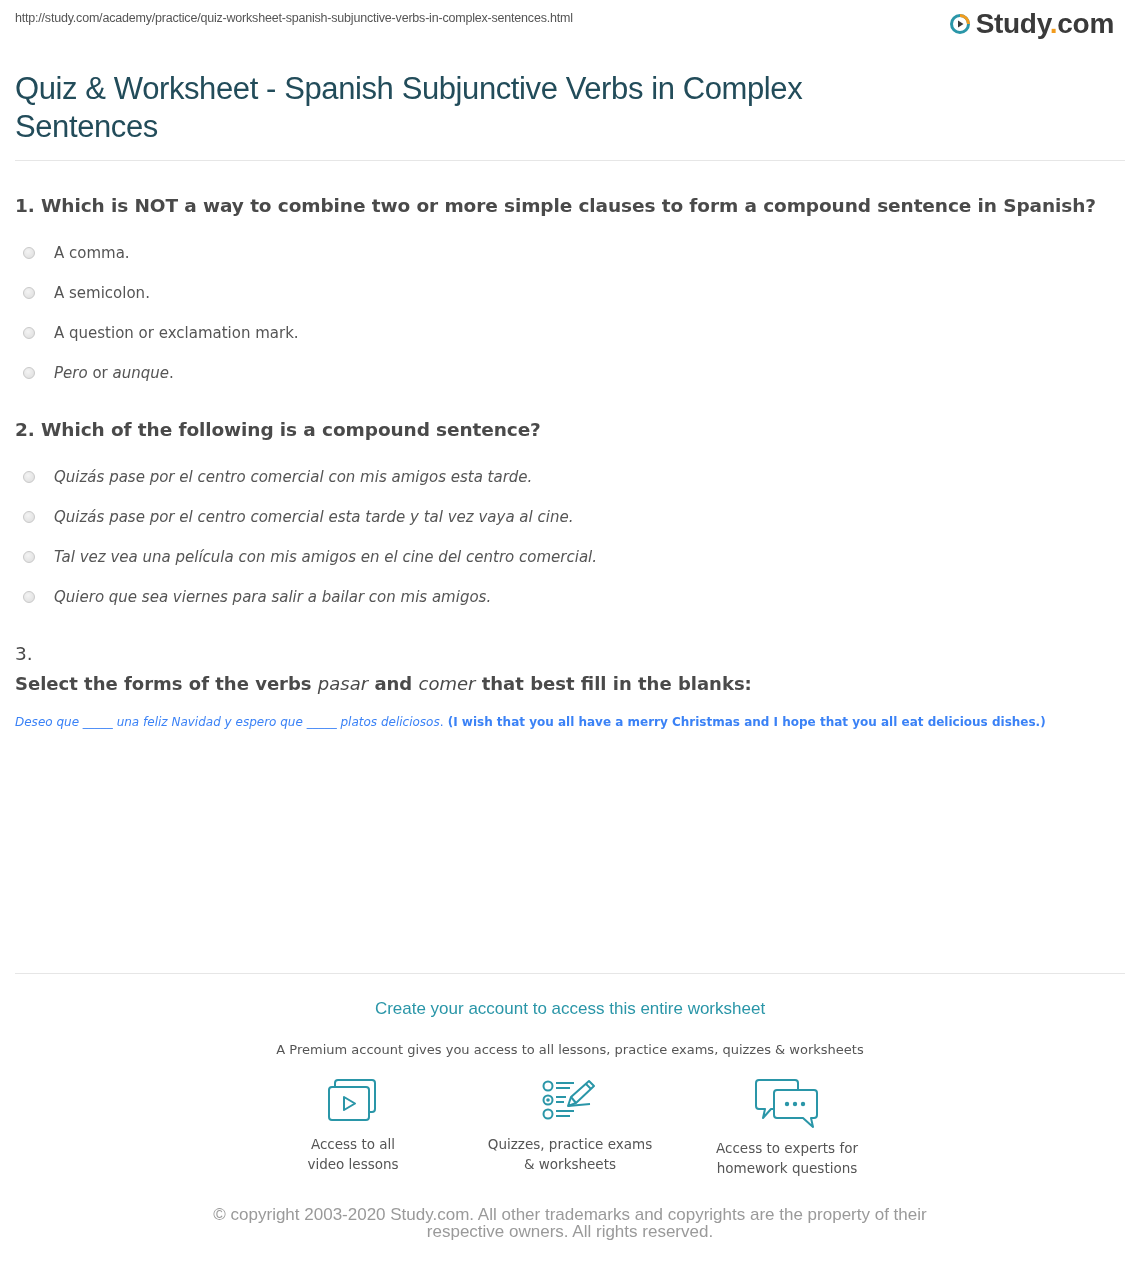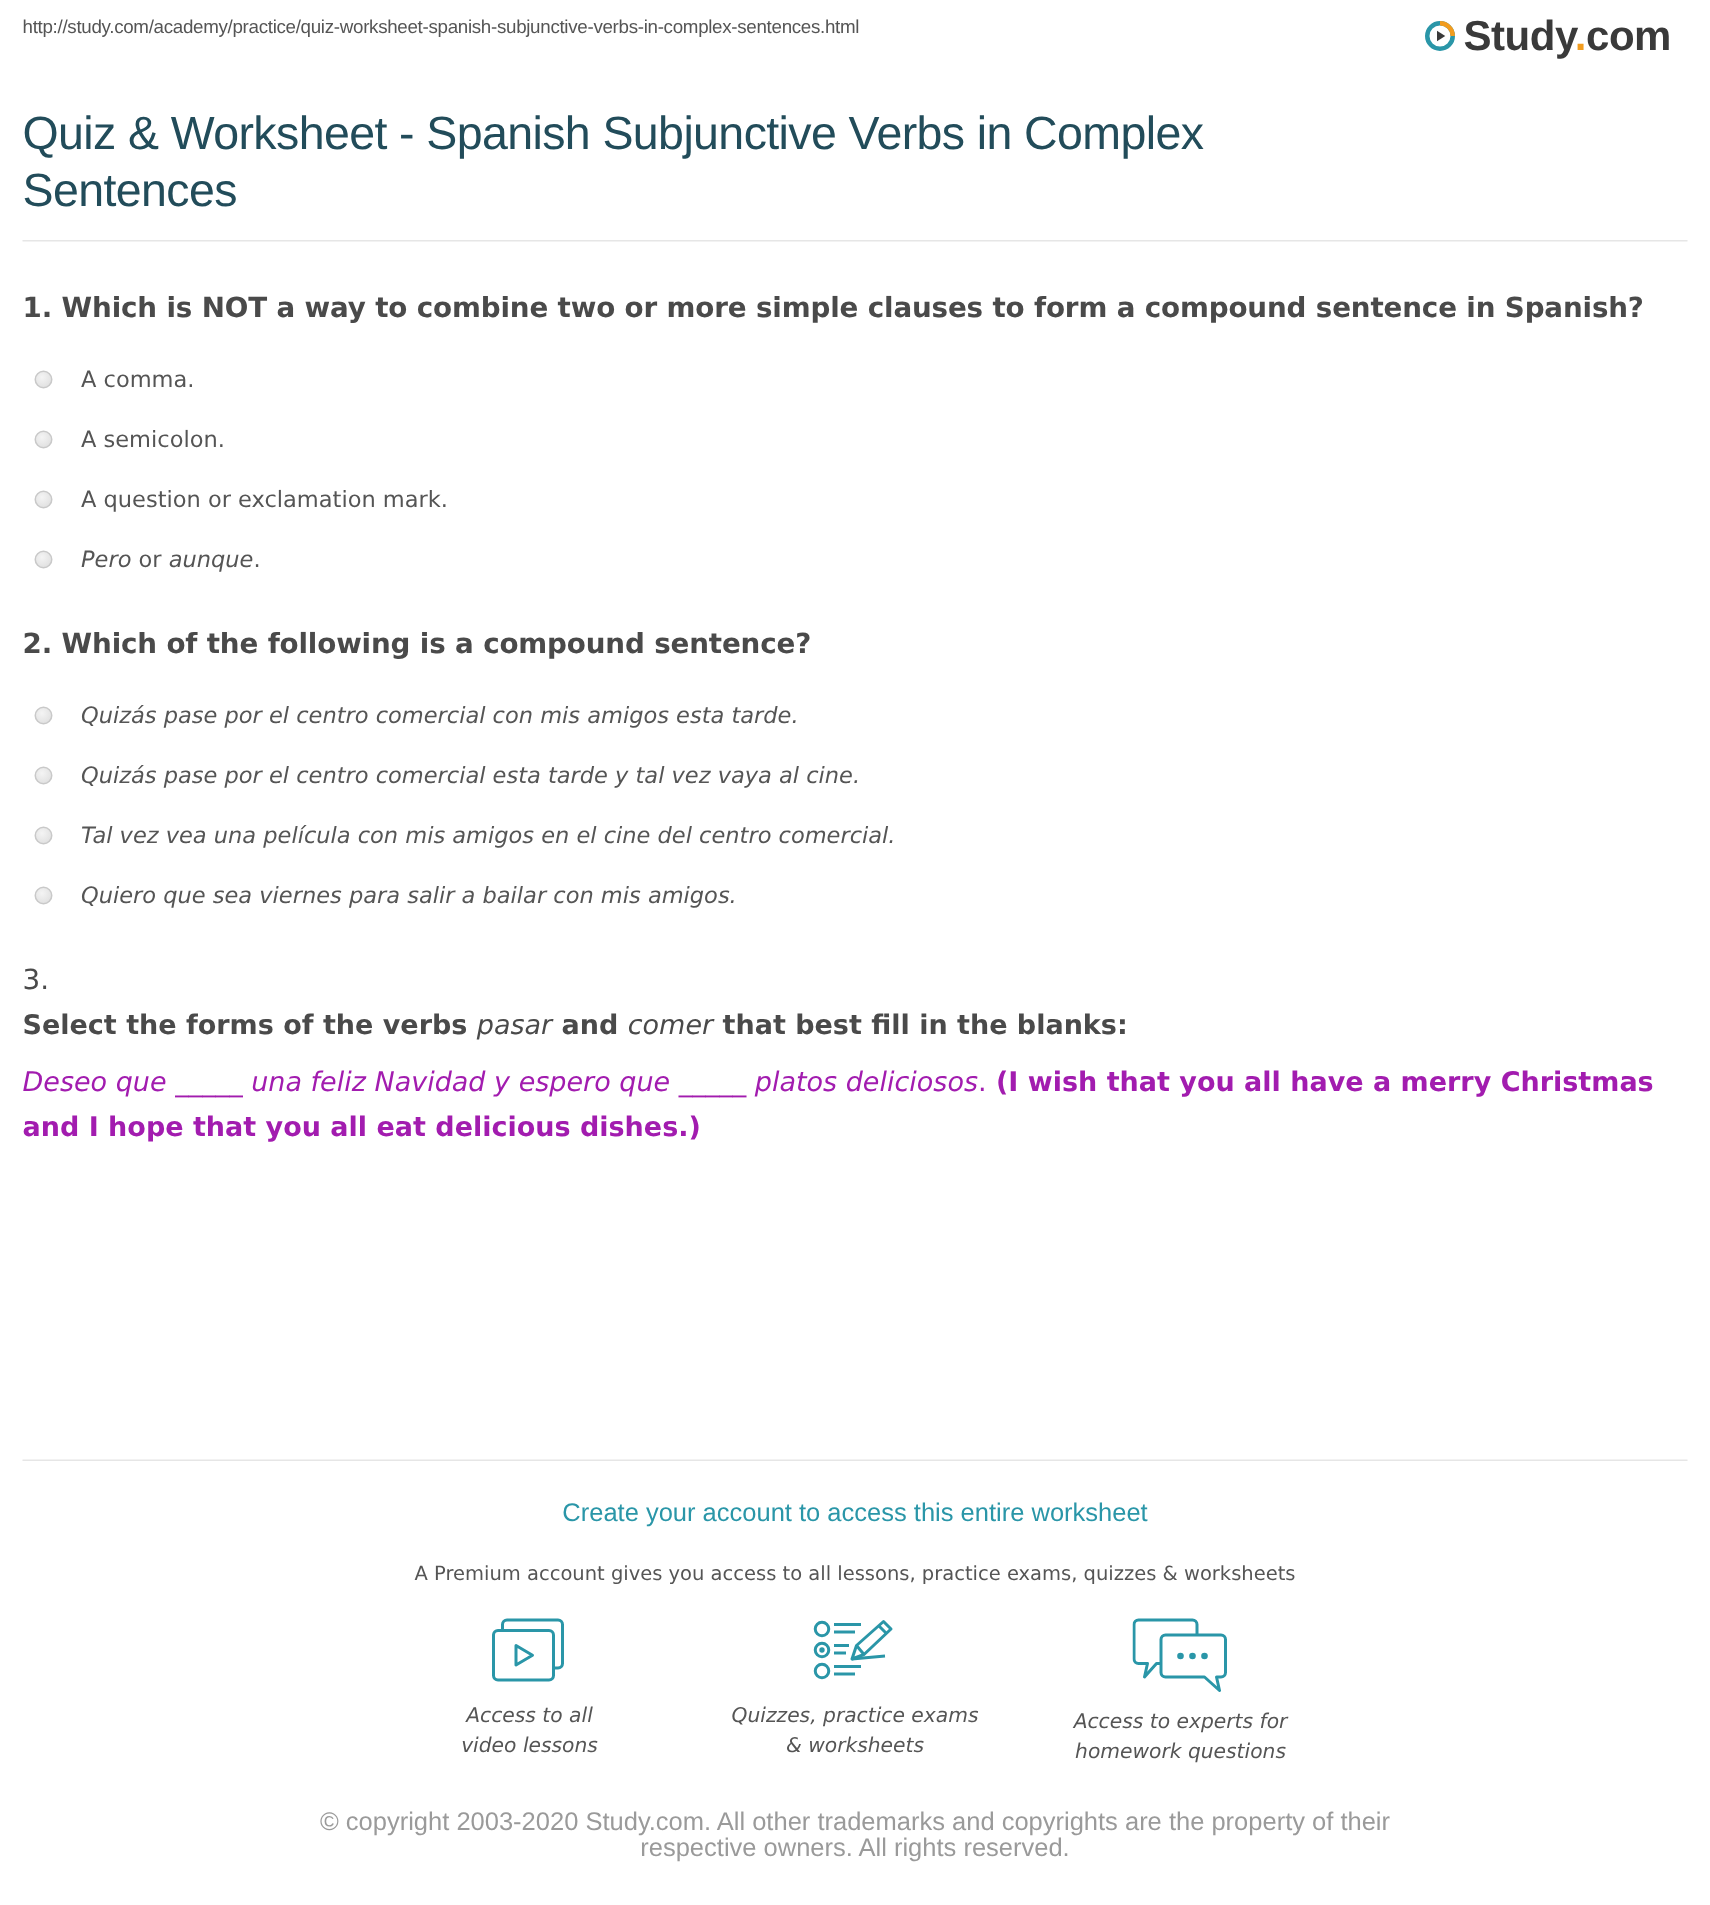--- a/index.html
+++ b/index.html
@@ -15,35 +15,35 @@
 
   .page-title { position: absolute; left: 15px; top: 70px; width: 880px; font-family: "Liberation Sans", sans-serif; font-size: 31px; line-height: 38px; color: #224c5a; font-weight: 400; letter-spacing: -0.4px; }
 
   .hr { position: absolute; left: 15px; right: 15px; height: 1px; background: #e6e6e6; }
 
   .question { position: absolute; left: 15px; right: 20px; }
   .q-title { font-size: 18.5px; font-weight: 600; color: #4a4a4a; letter-spacing: -0.1px; line-height: 26px; }
   .q-num { font-size: 18.5px; font-weight: 400; color: #4a4a4a; line-height: 26px; }
   .q-prompt { font-size: 18px; font-weight: 600; color: #4a4a4a; line-height: 30px; margin-top: 2px; }
   .q-prompt i { font-weight: 400; }
-  .q-sentence { font-size: 18px; line-height: 30px; margin-top: 8px; color: #a21caf; }
+  .q-sentence { font-size: 12px; line-height: 30px; margin-top: 8px; color: #3b82f6; }
   .q-sentence i { font-weight: 400; }
   .q-sentence b { font-weight: 600; }
 
   .options { list-style: none; margin-top: 12px; }
   .option { display: flex; align-items: center; height: 40px; font-size: 15px; color: #555; cursor: pointer; }
   .radio { width: 12px; height: 12px; border-radius: 50%; border: 1px solid #c9c9c9; background: radial-gradient(circle at 40% 35%, #f4f4f4, #dcdcdc); margin-left: 8px; margin-right: 19px; flex: none; }
   .option i { font-style: italic; }
 
   .cta { position: absolute; left: 0; right: 0; top: 996px; text-align: center; }
   .cta-title { font-family: "Liberation Sans", sans-serif; font-size: 17px; color: #2a96a8; font-weight: 300; line-height: 26px; }
   .cta-sub { font-size: 13px; color: #555; margin-top: 20px; }
 
   .features { position: absolute; top: 1078px; left: 0; right: 0; display: flex; justify-content: center; }
-  .feature { width: 217px; text-align: center; font-style: italic; }
+  .feature { width: 217px; text-align: center; }
   .feature svg { display: block; margin: 0 auto; }
   .feature-label { margin-top: 10px; font-size: 13.5px; color: #555; line-height: 20px; }
 
   .copyright { position: absolute; top: 1206px; left: 210px; right: 210px; text-align: center; font-size: 17px; color: #9a9a9a; line-height: 17px; font-family: "Liberation Sans", sans-serif; }
 </style>
 </head>
 <body>
 
 <div class="url-bar">http://study.com/academy/practice/quiz-worksheet-spanish-subjunctive-verbs-in-complex-sentences.html</div>
 

